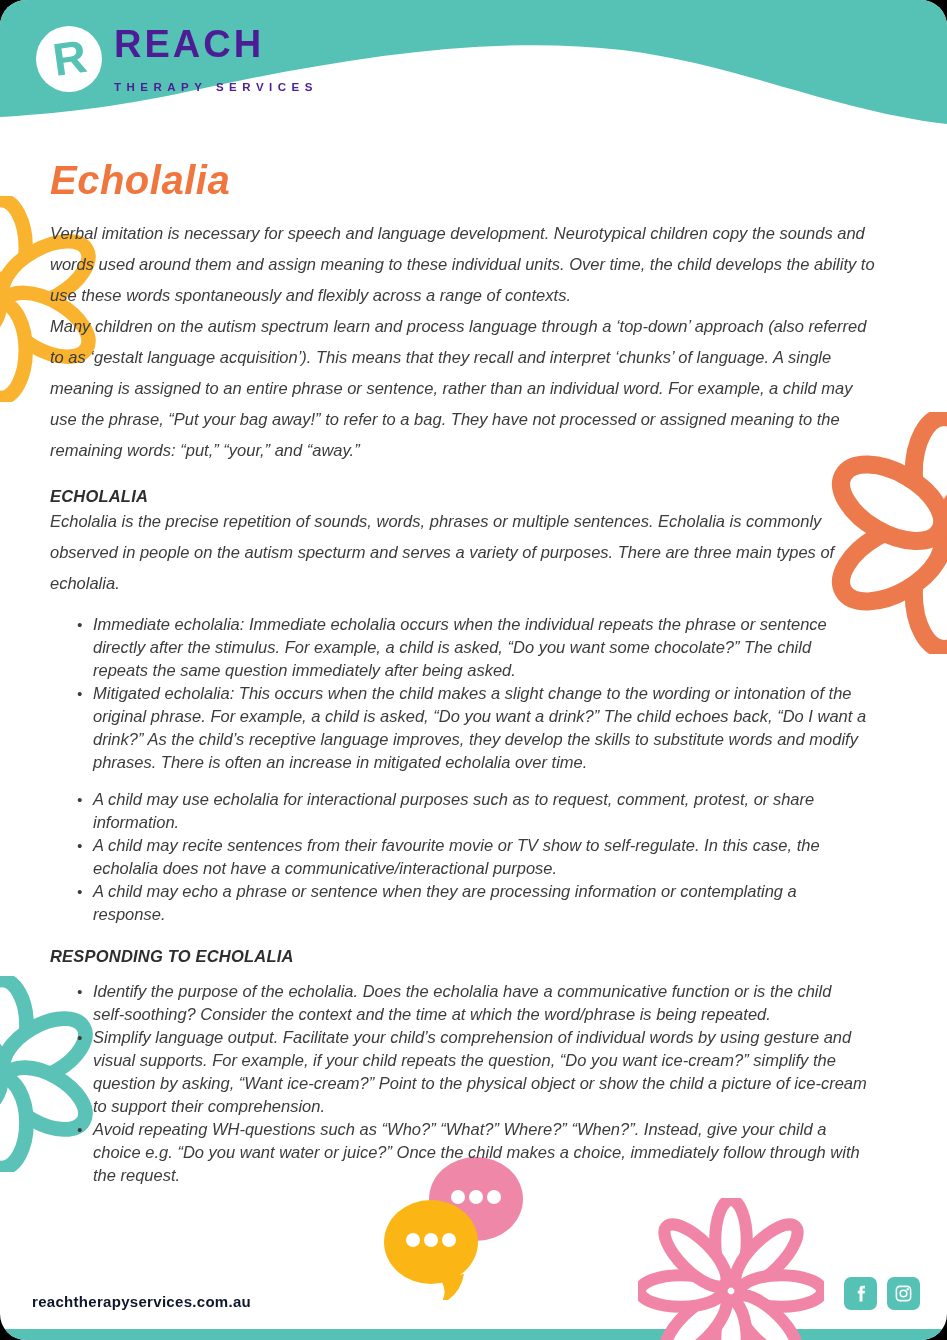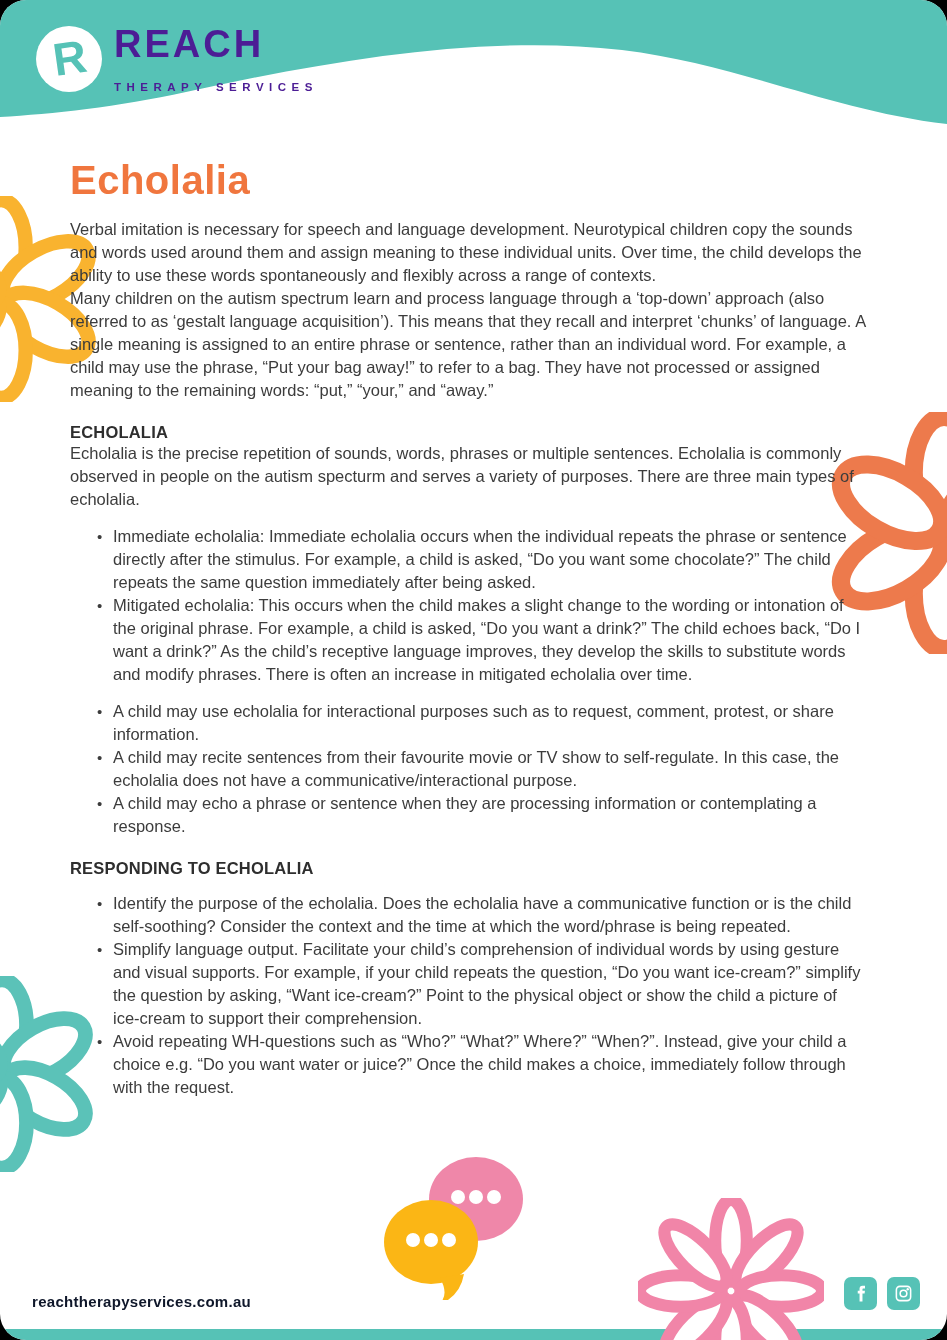--- a/index.html
+++ b/index.html
@@ -8,23 +8,23 @@
     position:relative;width:947px;height:1340px;background:#fff;
     border-radius:26px;overflow:hidden;margin:0 auto;
   }
   
   .header-wave{position:absolute;top:0;left:0;z-index:1;display:block;}
   .logo{position:absolute;top:26px;left:36px;width:66px;height:66px;z-index:2;}
   .brand{position:absolute;top:25px;left:114px;z-index:2;color:#4c1d95;}
   .brand-name{font-size:38px;font-weight:600;letter-spacing:3px;line-height:1;}
   .brand-tagline{font-size:11.5px;font-weight:bold;letter-spacing:5.5px;margin-top:18px;}
   
-  .content{position:relative;z-index:2;padding:158px 66px 0 70px;color:#3c3c3c;}
+  .content{position:relative;z-index:2;padding:158px 66px 0 50px;color:#3c3c3c;font-style:italic;}
   h1.title{margin:0 0 15px 0;font-size:40px;font-weight:bold;color:#F0763E;letter-spacing:.5px;}
-  .content p{margin:0;font-size:16.5px;line-height:23px;}
+  .content p{margin:0;font-size:16.5px;line-height:31px;}
   h2.sec{margin:21px 0 0 0;font-size:16.5px;font-weight:bold;color:#2e2e2e;letter-spacing:.2px;}
   ul.blist{margin:14px;padding:0;list-style:none;}
   ul.blist li{position:relative;padding-left:29px;font-size:16.5px;line-height:23px;}
   ul.blist li::before{content:"•";position:absolute;left:13px;top:0;font-size:15px;}
   
   .deco{position:absolute;z-index:1;}
   .flower-yellow{top:196px;left:-102px;width:206px;height:206px;}
   .flower-orange{top:412px;right:-118px;width:242px;height:242px;}
   .flower-teal{top:976px;left:-96px;width:196px;height:196px;}
   .flower-pink{top:1198px;left:638px;width:186px;height:186px;z-index:3;}

